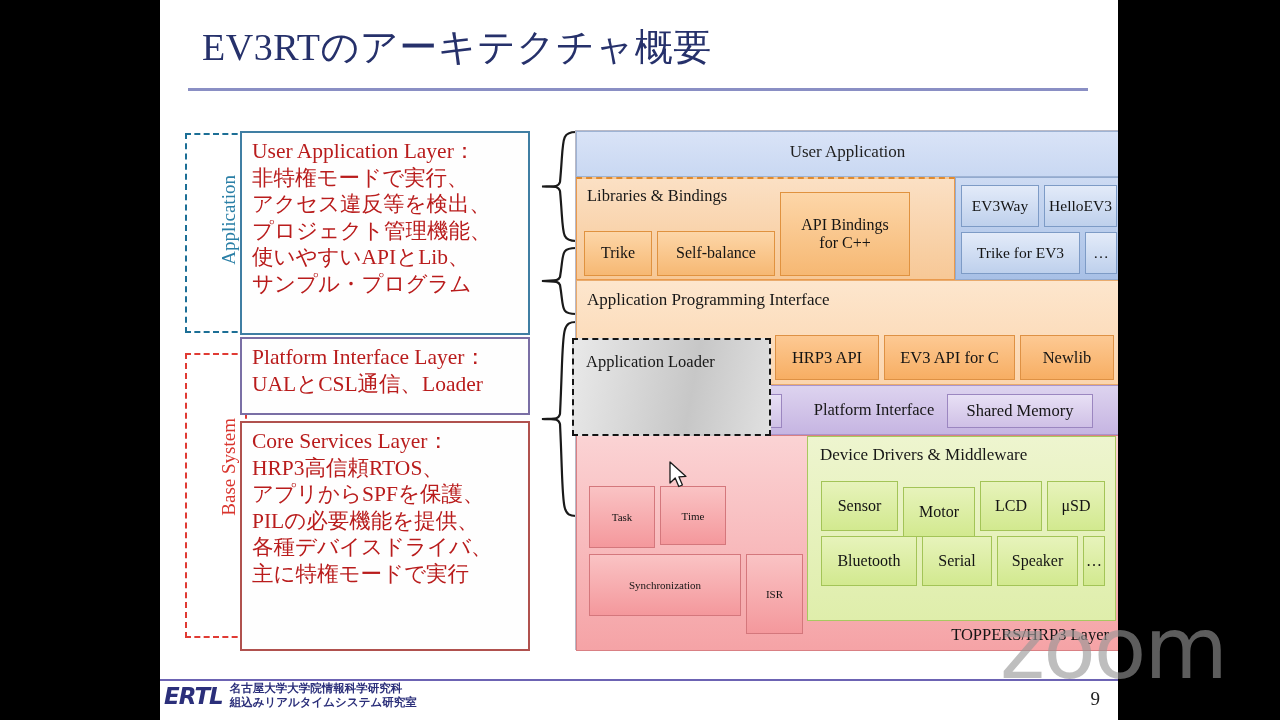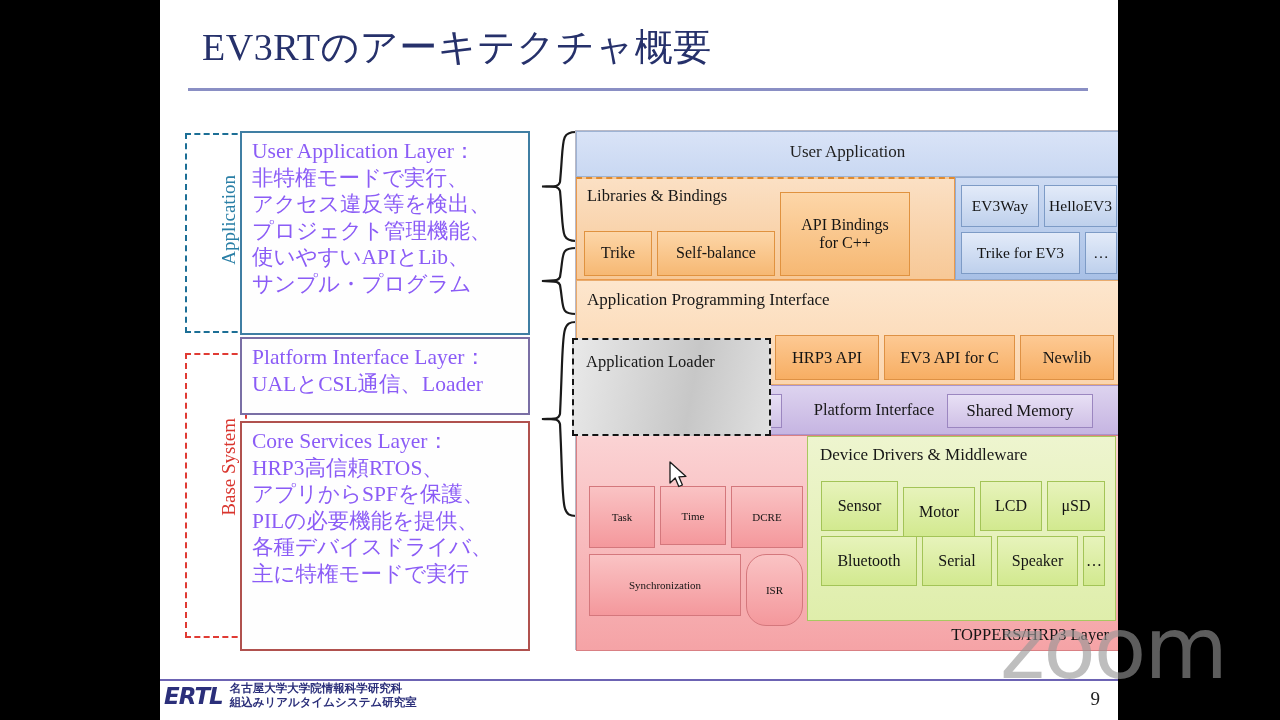--- a/index.html
+++ b/index.html
@@ -57,21 +57,21 @@
   }
   .vlabel.app  { left: 58px; top: 175px; color: #2a7fa6; }
   .vlabel.base { left: 58px; top: 418px; color: #d9352e; }
 
   .lbox {
     position: absolute;
     background: #fefefe;
     padding: 5px 10px 7px 10px;
     font-size: 21.5px;
     line-height: 1.235;
-    color: #8b5cf6;
+    color: #b91c1c;
     white-space: pre-line;
   }
   .lbox.l1 { left: 80px;  top: 131px; width: 290px; height: 204px; border: 2.5px solid #3f7ea3; }
   .lbox.l2 { left: 80px;  top: 337px; width: 290px; height: 78px;  border: 2.5px solid #7a6fa5; }
   .lbox.l3 { left: 80px;  top: 421px; width: 290px; height: 230px; border: 2.5px solid #b0514e; }
 
   
   .brace { position: absolute; pointer-events: none; }
   .brace.b1 { left: 378px; top: 130px;  width: 40px; height: 113px; }
   .brace.b2 { left: 378px; top: 246px;  width: 40px; height: 70px;  }
@@ -200,21 +200,21 @@
     position: absolute;
     background: linear-gradient(180deg, #fac3c4 0%, #f4989c 100%);
     border: 1px solid #d4777c;
     font-size: 11px; color: #141414;
     display: flex; align-items: center; justify-content: center;
   }
   .kbox.k1 { left: 12px;  top: 50px;  width: 66px;  height: 62px; }
   .kbox.k2 { left: 83px;  top: 50px;  width: 66px;  height: 59px; }
   .kbox.k3 { left: 154px; top: 50px;  width: 72px;  height: 62px; }
   .kbox.k4 { left: 12px;  top: 118px; width: 152px; height: 62px; }
-  .kbox.k5 { left: 169px; top: 118px; width: 57px;  height: 72px; border-radius: 20px; }
+  .kbox.k5 { left: 169px; top: 118px; width: 57px;  height: 80px; }
   .kernel-label {
     position: absolute; right: 9px; bottom: 5px;
     font-size: 16.5px; color: #141414;
   }
 
   
   .drivers {
     position: absolute; left: 231px; top: 305px; width: 309px; height: 185px;
     background: linear-gradient(180deg, #eef5cf 0%, #dfeeab 100%);
     border: 1px solid #a8c860;
@@ -355,21 +355,20 @@
 
       <div class="band-pif">
         <div class="cap">Platform Interface</div>
         <div class="pbox p1">Service Calls</div>
         <div class="pbox p2">Shared Memory</div>
       </div>
 
       <div class="band-kernel">
         <div class="kbox k1">Task</div>
         <div class="kbox k2">Time</div>
-        <div class="kbox k3">DCRE</div>
         <div class="kbox k4">Synchronization</div>
         <div class="kbox k5">ISR</div>
         <div class="kernel-label">TOPPERS/HRP3 Layer</div>
       </div>
 
       <div class="drivers">
         <div class="cap">Device Drivers &amp; Middleware</div>
         <div class="gbox g1">Sensor</div>
         <div class="gbox g2">Motor</div>
         <div class="gbox g3">LCD</div>

